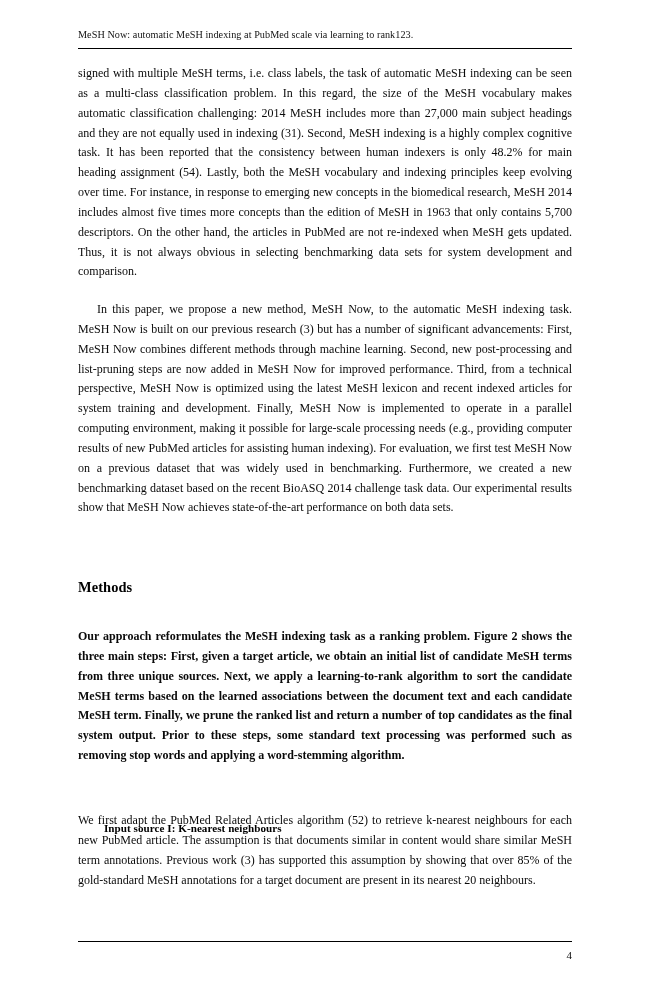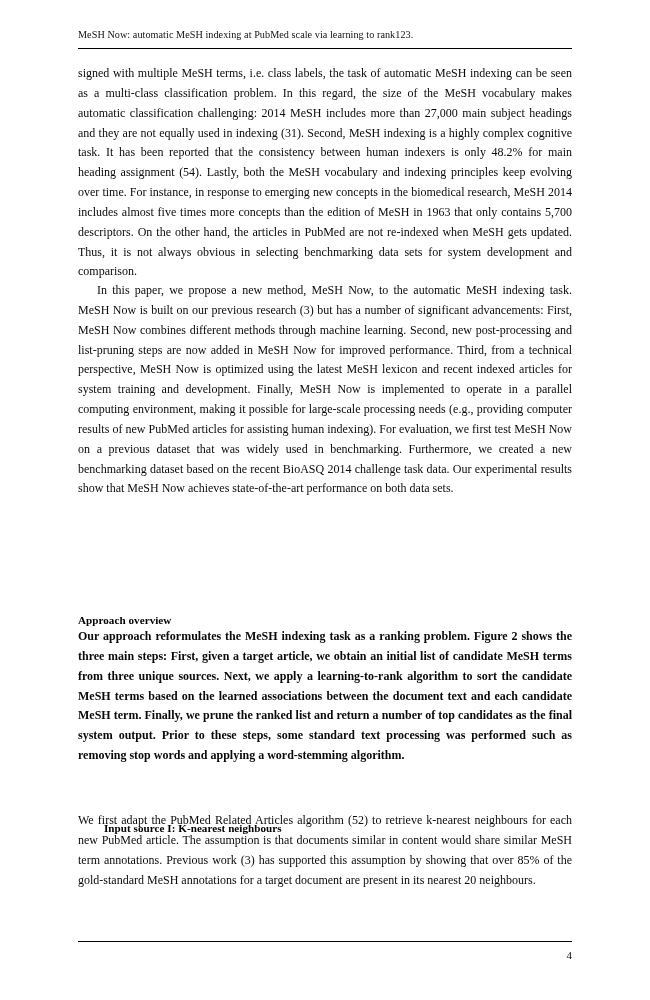--- a/index.html
+++ b/index.html
@@ -70,21 +70,21 @@
     hyphens: none;
   }
   .para {
     margin: 0;
     text-align: justify;
     text-align-last: left;
   }
   .para.indent { text-indent: 19px; }
 
   #para-continued { top: 64px; }
-  #para-contribution { top: 281px; font-family: Liberation Serif, serif; }
+  #para-contribution { top: 300px; font-family: Liberation Serif, serif; }
 
   
   .section-heading {
     position: absolute;
     left: 0;
     width: 494px;
     font-size: 14.4px;
     font-weight: bold;
     line-height: 19px;
     color: #000;
@@ -127,22 +127,22 @@
   <div class="content-frame">
 
     <div class="running-header">MeSH Now: automatic MeSH indexing at PubMed scale via learning to rank123.</div>
 
     <div class="rule rule-top"></div>
 
     <p class="body-block para" id="para-continued">signed with multiple MeSH terms, i.e. class labels, the task of automatic MeSH indexing can be seen as a multi-class classification problem. In this regard, the size of the MeSH vocabulary makes automatic classification challenging: 2014 MeSH includes more than 27,000 main subject headings and they are not equally used in indexing (31). Second, MeSH indexing is a highly complex cognitive task. It has been reported that the consistency between human indexers is only 48.2% for main heading assignment (54). Lastly, both the MeSH vocabulary and indexing principles keep evolving over time. For instance, in response to emerging new concepts in the biomedical research, MeSH 2014 includes almost five times more concepts than the edition of MeSH in 1963 that only contains 5,700 descriptors. On the other hand, the articles in PubMed are not re-indexed when MeSH gets updated. Thus, it is not always obvious in selecting benchmarking data sets for system development and comparison.</p>
 
     <p class="body-block para indent" id="para-contribution">In this paper, we propose a new method, MeSH Now, to the automatic MeSH indexing task. MeSH Now is built on our previous research (3) but has a number of significant advancements: First, MeSH Now combines different methods through machine learning. Second, new post-processing and list-pruning steps are now added in MeSH Now for improved performance. Third, from a technical perspective, MeSH Now is optimized using the latest MeSH lexicon and recent indexed articles for system training and development. Finally, MeSH Now is implemented to operate in a parallel computing environment, making it possible for large-scale processing needs (e.g., providing computer results of new PubMed articles for assisting human indexing). For evaluation, we first test MeSH Now on a previous dataset that was widely used in benchmarking. Furthermore, we created a new benchmarking dataset based on the recent BioASQ 2014 challenge task data. Our experimental results show that MeSH Now achieves state-of-the-art performance on both data sets.</p>
 
+    <h2 class="section-heading" id="heading-methods">Methods</h2>
 
-    <h3 class="subsection-heading" id="heading-approach-overview">Approach overview</h3>
 
     <p class="body-block para" id="para-approach">Our approach reformulates the MeSH indexing task as a ranking problem. Figure 2 shows the three main steps: First, given a target article, we obtain an initial list of candidate MeSH terms from three unique sources. Next, we apply a learning-to-rank algorithm to sort the candidate MeSH terms based on the learned associations between the document text and each candidate MeSH term. Finally, we prune the ranked list and return a number of top candidates as the final system output. Prior to these steps, some standard text processing was performed such as removing stop words and applying a word-stemming algorithm.</p>
 
     <h3 class="subsection-heading" id="heading-input-source-1">Input source I: K-nearest neighbours</h3>
 
     <p class="body-block para" id="para-knn">We first adapt the PubMed Related Articles algorithm (52) to retrieve k-nearest neighbours for each new PubMed article. The assumption is that documents similar in content would share similar MeSH term annotations. Previous work (3) has supported this assumption by showing that over 85% of the gold-standard MeSH annotations for a target document are present in its nearest 20 neighbours.</p>
 
     <div class="rule rule-bottom"></div>
 
     <div class="page-number">4</div>

